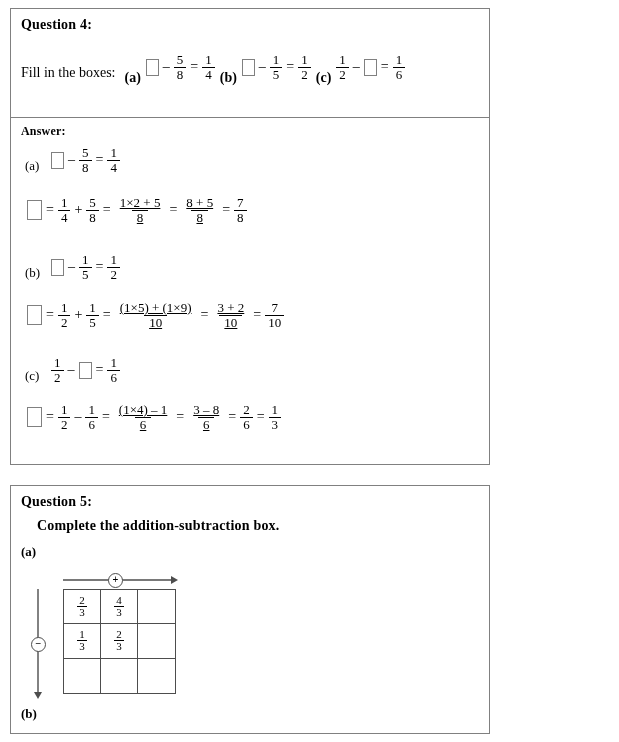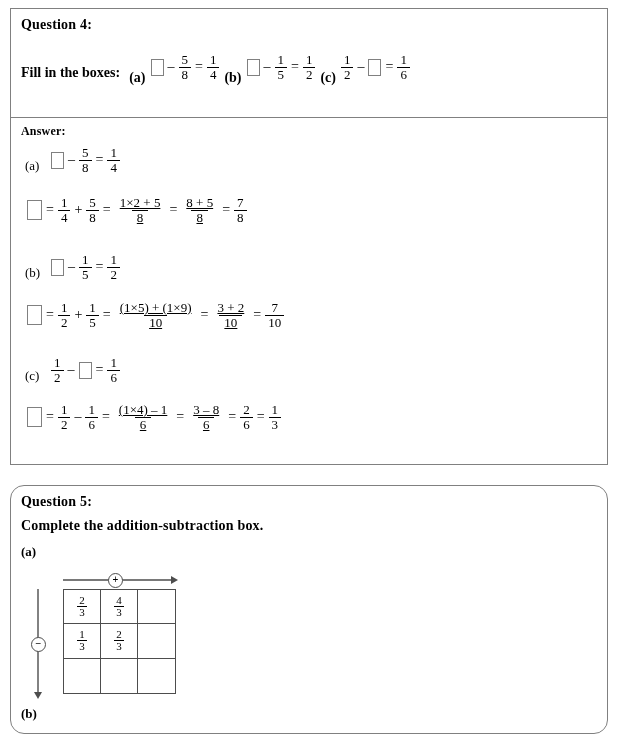--- a/index.html
+++ b/index.html
@@ -20,27 +20,27 @@
     position: relative;
     width: 619px;
     height: 742px;
     box-sizing: border-box;
   }
 
   
   .qblock {
     position: absolute;
     left: 10px;
-    width: 598px;
+    width: 480px;
     box-sizing: border-box;
     border: 1px solid #808080;
     background: #ffffff;
   }
   .qblock.block1 { top: 8px;  height: 457px; border: none; }
-  .qblock.block2 { top: 485px; height: 249px; border-radius: 14px; }
+  .qblock.block2 { top: 485px; height: 249px; }
 
   .cell {
     box-sizing: border-box;
     border: 1px solid #808080;
     background: #ffffff;
     position: relative;
   }
   .cell-question { height: 110px; }
   .cell-answer   { height: 347px; border-top: none; }
 
@@ -118,21 +118,21 @@
 
   
   .eqrow {
     position: absolute;
     left: 10px;
     top: 44px;
     display: flex;
     align-items: center;
   }
   .eqrow .lead {
-    font-weight: bold;
+    font-weight: normal;
     font-size: 14px;
     position: relative;
     top: 6px;
     padding-right: 6px;
     text-align: center;
   }
 
   
   .ans-step {
     position: absolute;
@@ -149,21 +149,21 @@
   }
   .ans-eq {
     position: absolute;
     left: 14px;
     display: flex;
     align-items: center;
   }
 
   
   .q5-title { position: absolute; left: 10px; top: 8px; }
-  .q5-prompt { position: absolute; left: 10px; top: 32px; }
+  .q5-prompt { position: absolute; left: 26px; top: 32px; }
   .q5-a { position: absolute; left: 10px; top: 58px; font-weight: bold; font-size: 13px; }
   .q5-b { position: absolute; left: 10px; top: 220px; font-weight: bold; font-size: 13px; }
 
   .diagram {
     position: absolute;
     left: 12px;
     top: 78px;
     width: 200px;
     height: 135px;
   }

